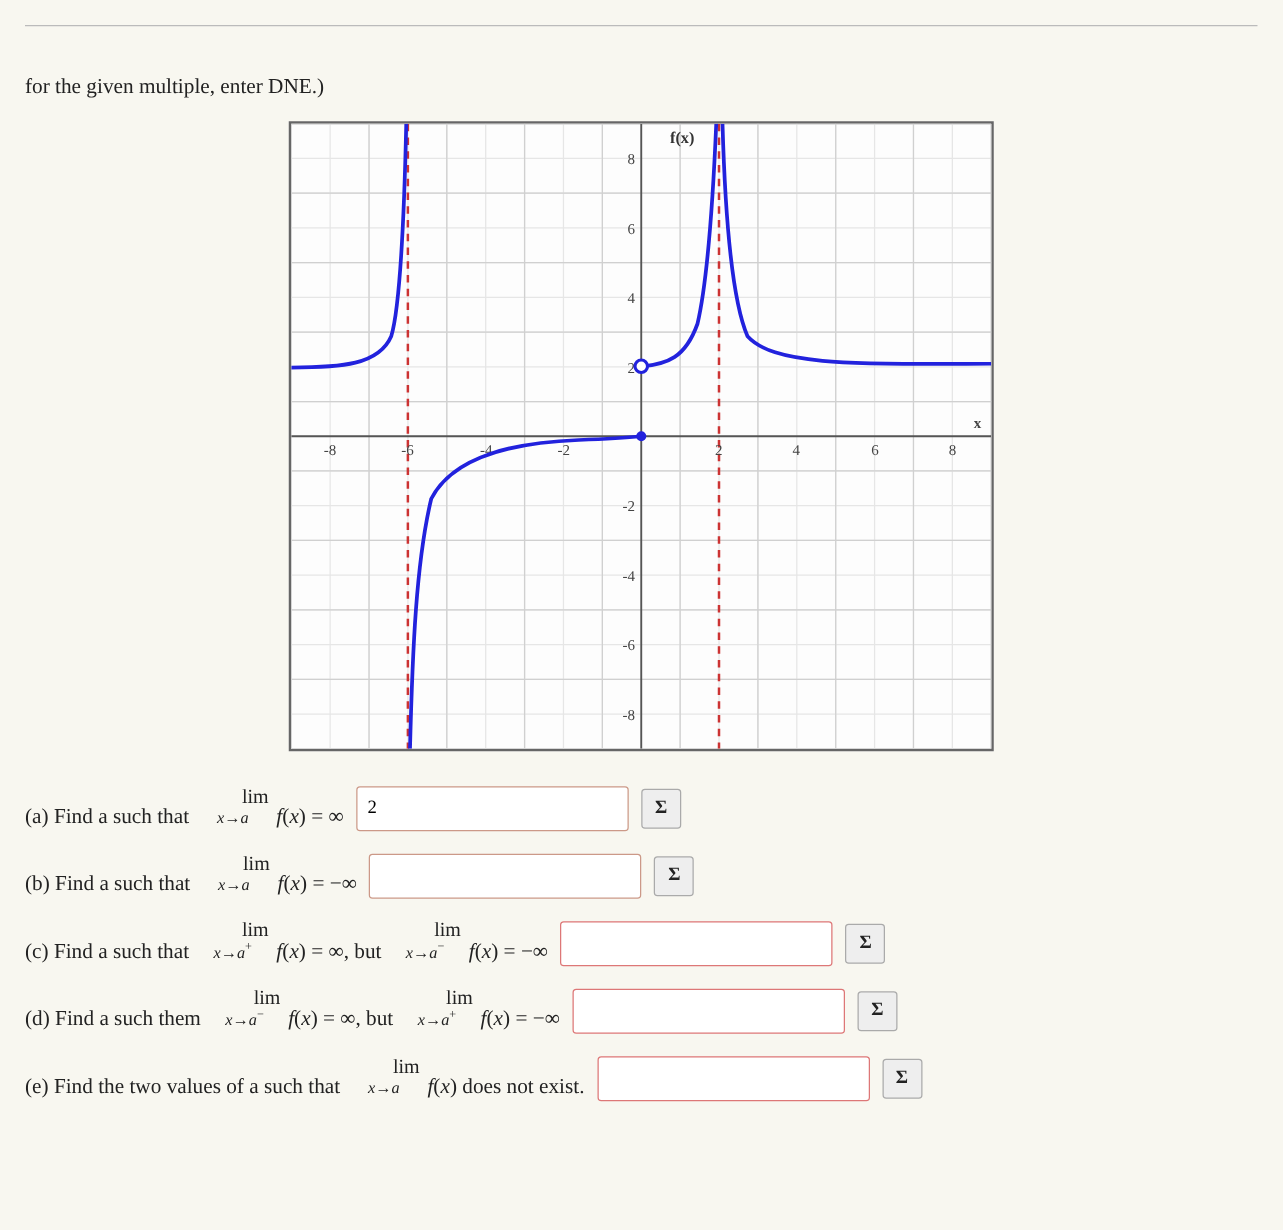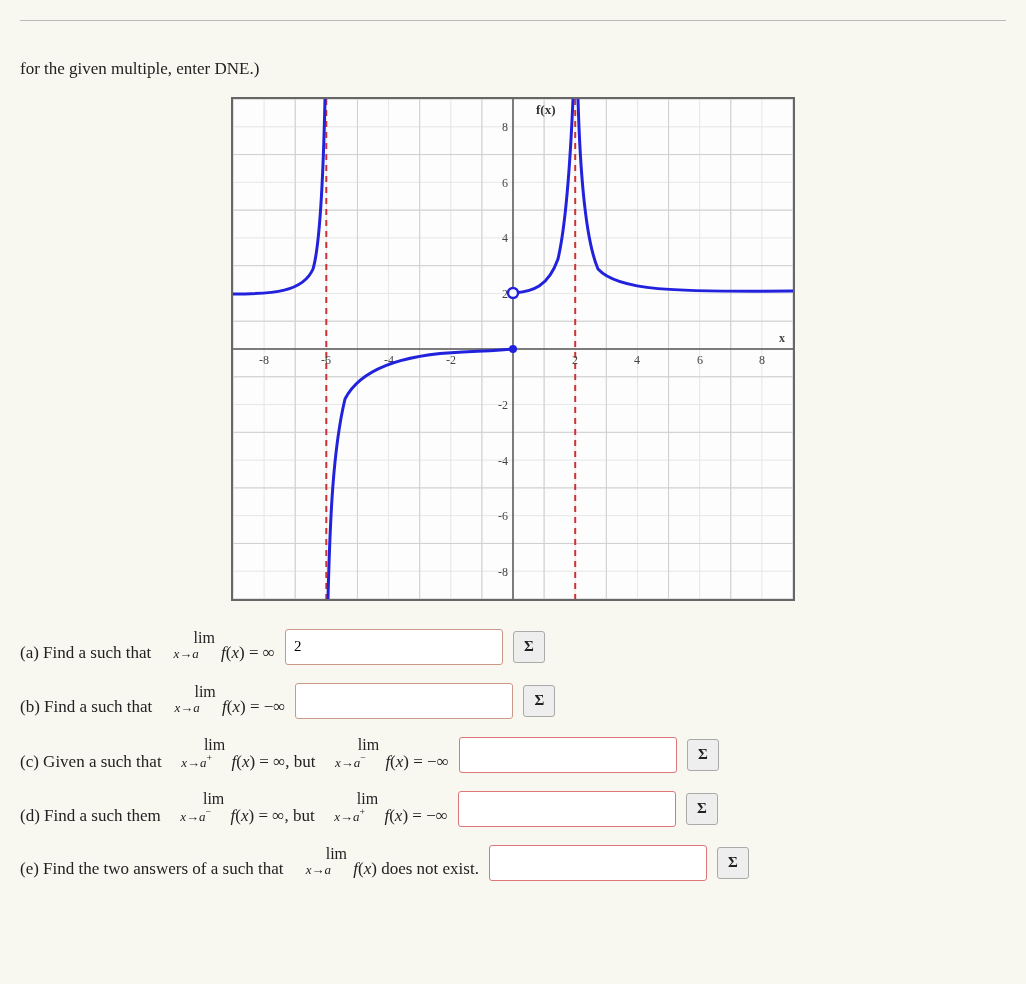--- a/index.html
+++ b/index.html
@@ -226,21 +226,21 @@
       <span>(b) Find a such that </span>
       <span class="lim"><span class="lim-top">lim</span><span class="lim-bot"><span class="math-i">x</span>→<span class="math-i">a</span></span></span>
       <span class="math-i">f</span>(<span class="math-i">x</span>) = −∞
     </span>
     <input class="ans-input" value="" style="">
     <span class="sigma-btn">Σ</span>
   </div>
 
   <div class="q-row">
     <span class="q-text">
-      <span>(c) Given a such that </span>
+      <span>(c) Find a such that </span>
       <span class="lim"><span class="lim-top">lim</span><span class="lim-bot"><span class="math-i">x</span>→<span class="math-i">a</span><span class="sup">+</span></span></span>
       <span class="math-i">f</span>(<span class="math-i">x</span>) = ∞<span>, but </span>
       <span class="lim"><span class="lim-top">lim</span><span class="lim-bot"><span class="math-i">x</span>→<span class="math-i">a</span><span class="sup">−</span></span></span>
       <span class="math-i">f</span>(<span class="math-i">x</span>) = −∞
     </span>
     <input class="ans-input red" value="" style="">
     <span class="sigma-btn">Σ</span>
   </div>
 
   <div class="q-row">
@@ -250,21 +250,21 @@
       <span class="math-i">f</span>(<span class="math-i">x</span>) = ∞<span>, but </span>
       <span class="lim"><span class="lim-top">lim</span><span class="lim-bot"><span class="math-i">x</span>→<span class="math-i">a</span><span class="sup">+</span></span></span>
       <span class="math-i">f</span>(<span class="math-i">x</span>) = −∞
     </span>
     <input class="ans-input red" value="" style="">
     <span class="sigma-btn">Σ</span>
   </div>
 
   <div class="q-row">
     <span class="q-text">
-      <span>(e) Find the two answers of a such that </span>
+      <span>(e) Find the two values of a such that </span>
       <span class="lim"><span class="lim-top">lim</span><span class="lim-bot"><span class="math-i">x</span>→<span class="math-i">a</span></span></span>
       <span class="math-i">f</span>(<span class="math-i">x</span>) does not exist.
     </span>
     <input class="ans-input red" value="" style="">
     <span class="sigma-btn">Σ</span>
   </div>
 
 </div>
 
 </body></html>

